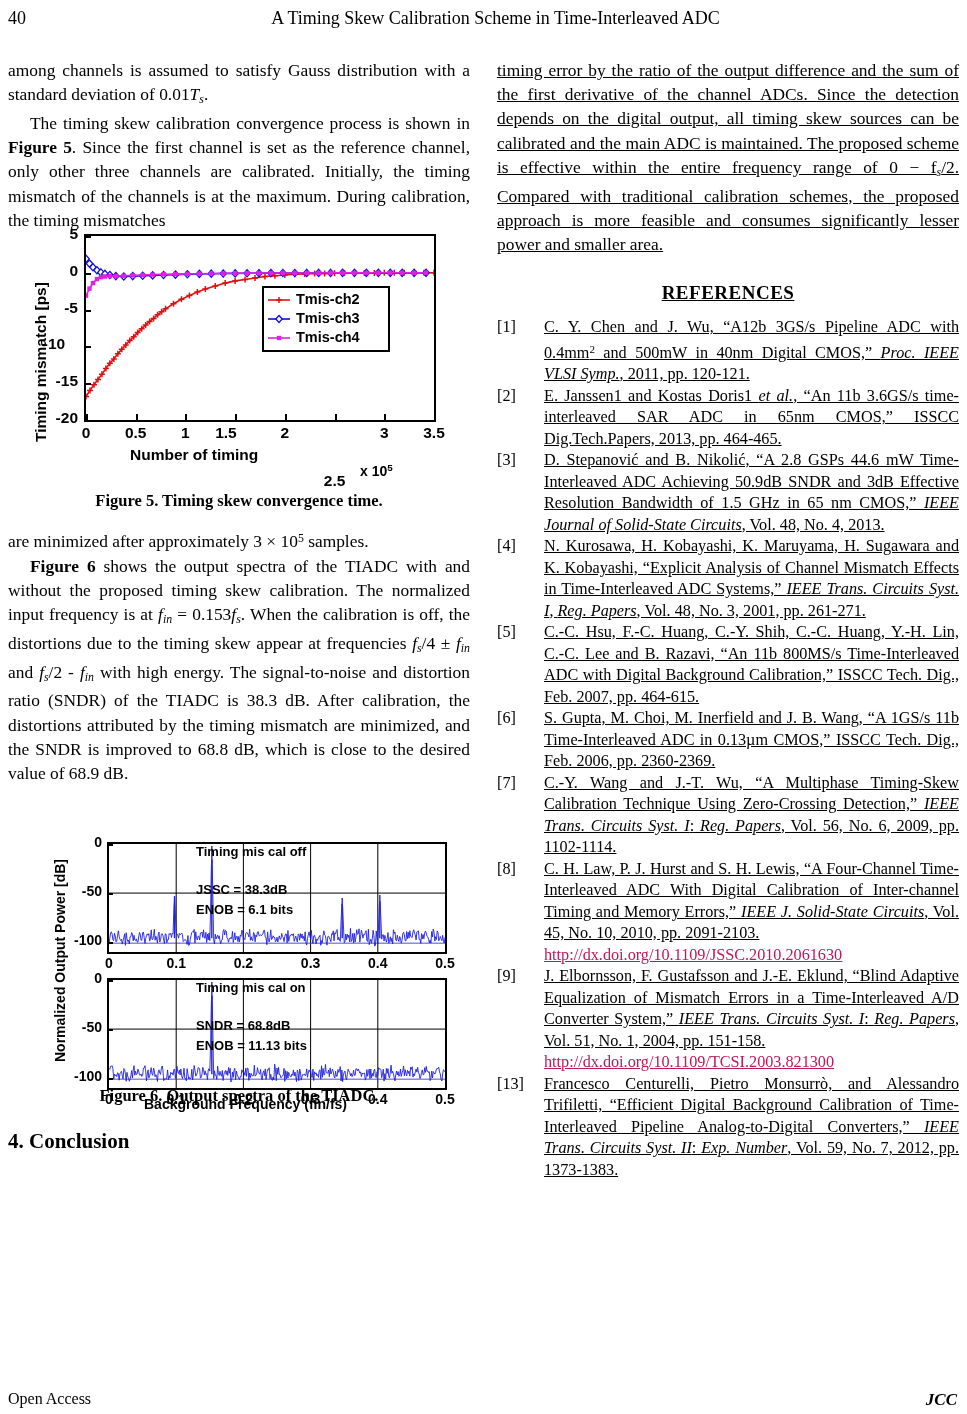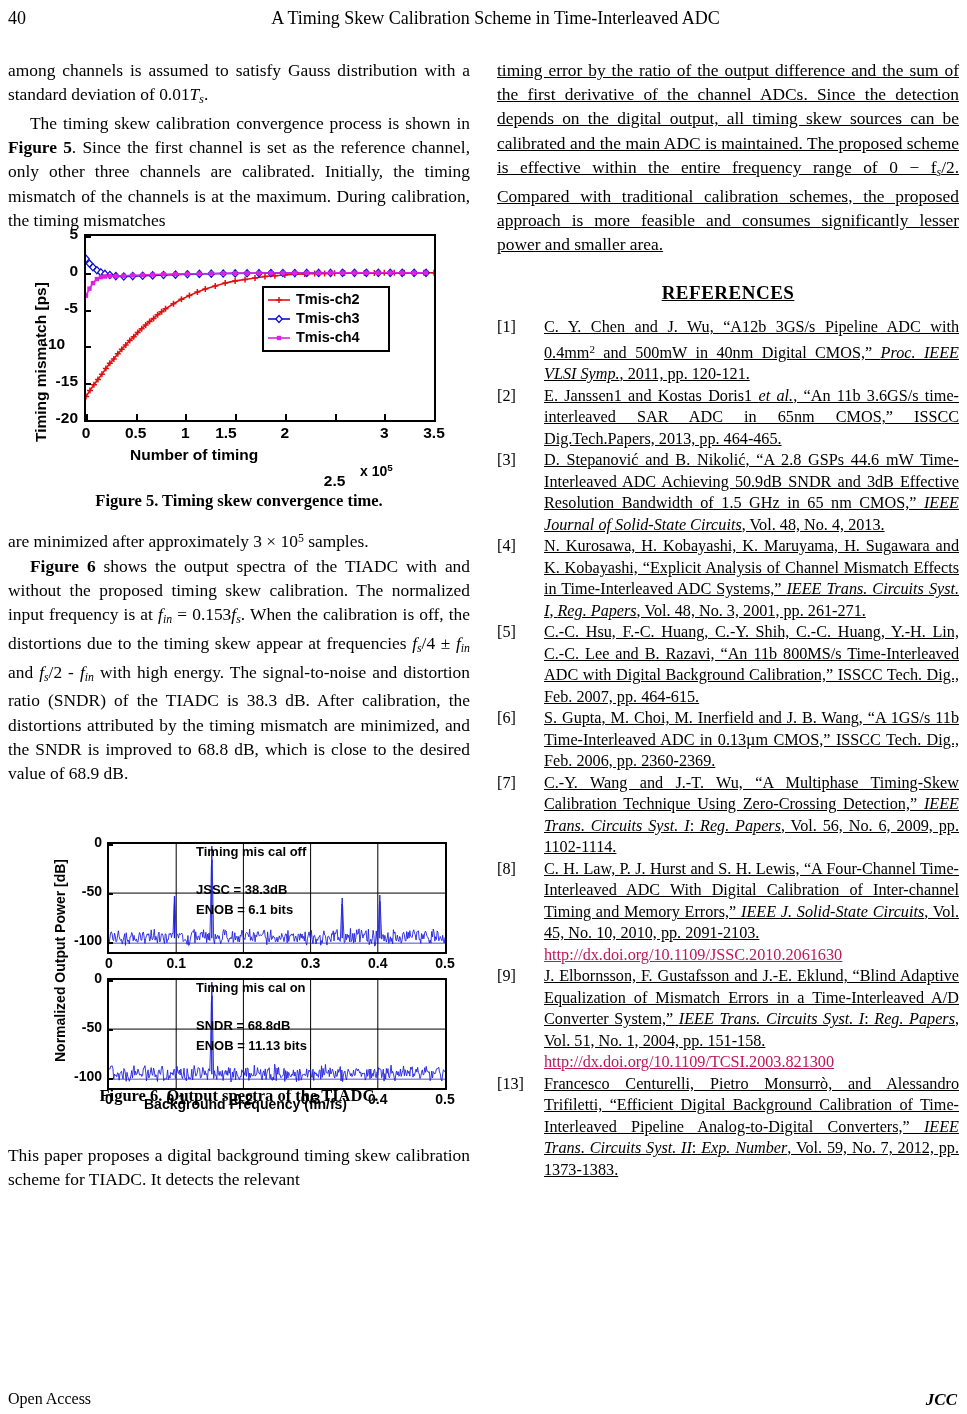--- a/index.html
+++ b/index.html
@@ -207,24 +207,24 @@
 
     <p class="body">are minimized after approximately 3 × 10<sup>5</sup> samples.</p>
     <p class="body indent"><span class="b">Figure 6</span> shows the output spectra of the TIADC with and without the proposed timing skew calibration. The normalized input frequency is at <span class="i">f<sub>in</sub></span> = 0.153<span class="i">f<sub>s</sub></span>. When the calibration is off, the distortions due to the timing skew appear at frequencies <span class="i">f<sub>s</sub></span>/4 ± <span class="i">f<sub>in</sub></span> and <span class="i">f<sub>s</sub></span>/2 - <span class="i">f<sub>in</sub></span> with high energy. The signal-to-noise and distortion ratio (SNDR) of the TIADC is 38.3 dB. After calibration, the distortions attributed by the timing mismatch are minimized, and the SNDR is improved to 68.8 dB, which is close to the desired value of 68.9 dB.</p>
 
     <div style="height:300px"></div>
 
     <div class="figcap">Figure 6. Output spectra of the TIADC.</div>
 
     <div style="height:22px"></div>
 
+    <h2 class="sechead">4. Conclusion</h2>
 
     <div style="height:14px"></div>
 
-    <p class="body">This paper proposes a digital background timing skew calibration scheme for TIADC. It detects the relevant</p>
   </div>
 
   <div class="col col-right">
     <p class="body">timing error by the ratio of the output difference and the sum of the first derivative of the channel ADCs. Since the detection depends on the digital output, all timing skew sources can be calibrated and the main ADC is maintained. The proposed scheme is effective within the entire frequency range of 0 − f<sub>s</sub>/2. Compared with traditional calibration schemes, the proposed approach is more feasible and consumes significantly lesser power and smaller area.</p>
 
     <div style="height:26px"></div>
 
     <h2 class="refhead">REFERENCES</h2>
 
     <div style="height:13px"></div>

